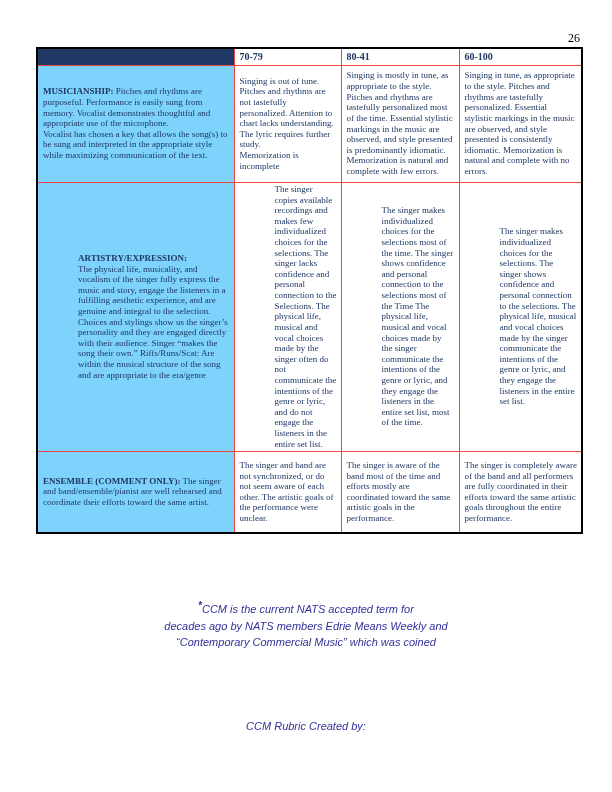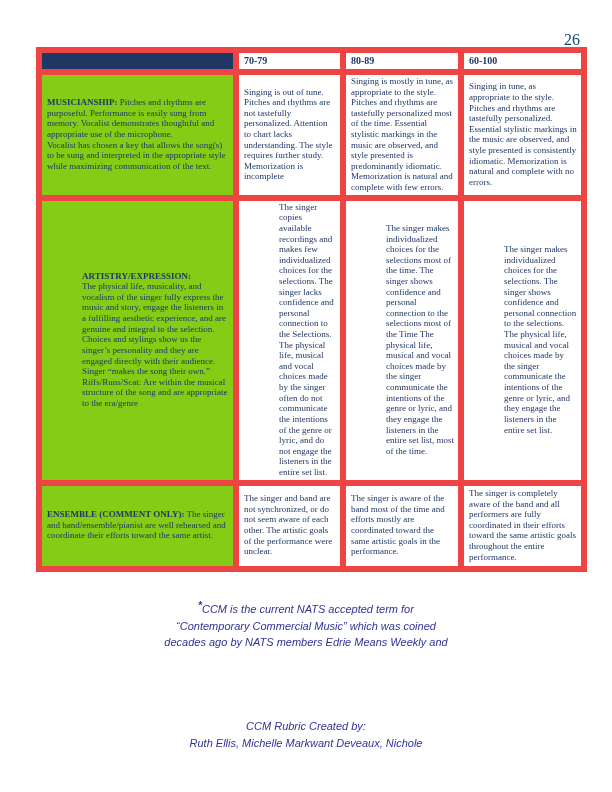--- a/index.html
+++ b/index.html
@@ -6,33 +6,33 @@
   body {
     width: 612px; height: 792px;
     background: #ffffff;
     position: relative;
     font-family: "Liberation Serif", serif;
     overflow: hidden;
   }
   .page-number {
     position: absolute;
     top: 31px; right: 32px;
-    font-size: 16px;
-    color: #0c4a6e;
+    font-size: 12px;
+    color: #000000;
   }
   table.rubric {
     position: absolute;
     left: 36px; top: 47px;
     width: 545px;
     border-collapse: collapse;
     table-layout: fixed;
     border: 2px solid #000;
   }
   table.rubric th, table.rubric td {
-    border: 6px solid #ef4444;
+    border: 1px solid #ef4444;
     padding: 1px 4px 2px 5px;
     font-size: 9px;
     line-height: 1.18;
     color: #1f3864;
     vertical-align: middle;
     white-space: pre-line;
     overflow: hidden;
   }
   table.rubric th {
     font-size: 10px;
@@ -40,21 +40,21 @@
     text-align: left;
     height: 14px;
     padding-top: 1px; padding-bottom: 1px;
     white-space: nowrap;
   }
   th.standard-header {
     background: #1f3864;
     color: #ffffff;
   }
   th.score-header { background: #ffffff; }
-  td.label-cell { background: #84cc16; }
+  td.label-cell { background: #7dd3fc; }
   td.label-cell .cell-label { font-weight: bold; }
   tr.row-musicianship td { height: 113px; }
   tr.row-artistry td     { height: 166px; padding-left: 40px; }
   tr.row-ensemble td     { height: 77px; }
   td.top-align { vertical-align: top; }
 
   .footnote, .credits {
     position: absolute;
     left: 0; width: 612px;
     text-align: center;
@@ -81,29 +81,29 @@
   <colgroup>
     <col style="width:197px">
     <col style="width:107px">
     <col style="width:118px">
     <col style="width:123px">
   </colgroup>
   <thead>
     <tr>
       <th class="standard-header">STANDARD</th>
       <th class="score-header">70-79</th>
-      <th class="score-header">80-89</th>
+      <th class="score-header">80-41</th>
       <th class="score-header">60-100</th>
     </tr>
   </thead>
   <tbody>
     <tr class="row-musicianship">
       <td class="label-cell"><span class="cell-label">MUSICIANSHIP:</span><span> Pitches and rhythms are purposeful. Performance is easily sung from memory. Vocalist demonstrates thoughtful and appropriate use of the microphone.
 Vocalist has chosen a key that allows the song(s) to be sung and interpreted in the appropriate style while maximizing communication of the text.</span></td>
-      <td>Singing is out of tune. Pitches and rhythms are not tastefully personalized. Attention to chart lacks understanding. The style requires further study.
+      <td>Singing is out of tune. Pitches and rhythms are not tastefully personalized. Attention to chart lacks understanding. The lyric requires further study.
 Memorization is incomplete</td>
       <td>Singing is mostly in tune, as appropriate to the style. Pitches and rhythms are tastefully personalized most of the time. Essential stylistic markings in the music are observed, and style presented is predominantly idiomatic. Memorization is natural and complete with few errors.</td>
       <td class="top-align">Singing in tune, as appropriate to the style. Pitches and rhythms are tastefully personalized. Essential stylistic markings in the music are observed, and style presented is consistently idiomatic. Memorization is natural and complete with no errors.</td>
     </tr>
     <tr class="row-artistry">
       <td class="label-cell"><span class="cell-label">ARTISTRY/EXPRESSION:</span><span>
 The physical life, musicality, and vocalism of the singer fully express the music and story, engage the listeners in a fulfilling aesthetic experience, and are genuine and integral to the selection. Choices and stylings show us the singer’s personality and they are engaged directly with their audience. Singer “makes the song their own.” Riffs/Runs/Scat: Are within the musical structure of the song and are appropriate to the era/genre</span></td>
       <td class="top-align">The singer copies available recordings and makes few individualized choices for the selections. The singer lacks confidence and personal connection to the Selections. The physical life, musical and vocal choices made by the singer often do not communicate the intentions of the genre or lyric, and do not engage the listeners in the entire set list.</td>
       <td>The singer makes individualized choices for the selections most of the time. The singer shows confidence and personal connection to the selections most of the Time The physical life, musical and vocal choices made by the singer communicate the intentions of the genre or lyric, and they engage the listeners in the entire set list, most of the time.</td>
       <td>The singer makes individualized choices for the selections. The singer shows confidence and personal connection to the selections. The physical life, musical and vocal choices made by the singer communicate the intentions of the genre or lyric, and they engage the listeners in the entire set list.</td>
@@ -112,20 +112,19 @@
       <td class="label-cell"><span class="cell-label">ENSEMBLE (COMMENT ONLY):</span><span> The singer and band/ensemble/pianist are well rehearsed and coordinate their efforts toward the same artist.</span></td>
       <td>The singer and band are not synchronized, or do not seem aware of each other. The artistic goals of the performance were unclear.</td>
       <td>The singer is aware of the band most of the time and efforts mostly are coordinated toward the same artistic goals in the performance.</td>
       <td class="top-align">The singer is completely aware of the band and all performers are fully coordinated in their efforts toward the same artistic goals throughout the entire performance.</td>
     </tr>
   </tbody>
 </table>
 
 <div class="footnote">
   <div><sup>*</sup><span>CCM is the current NATS accepted term for</span></div>
+  <div>decades ago by NATS members Edrie Means Weekly and</div>
   <div>“Contemporary Commercial Music” which was coined</div>
-  <div>decades ago by NATS members Edrie Means Weekly and</div>
 </div>
 
 <div class="credits">
   <div>CCM Rubric Created by:</div>
-  <div>Ruth Ellis, Michelle Markwant Deveaux, Nichole</div>
 </div>
 
 </body></html>

